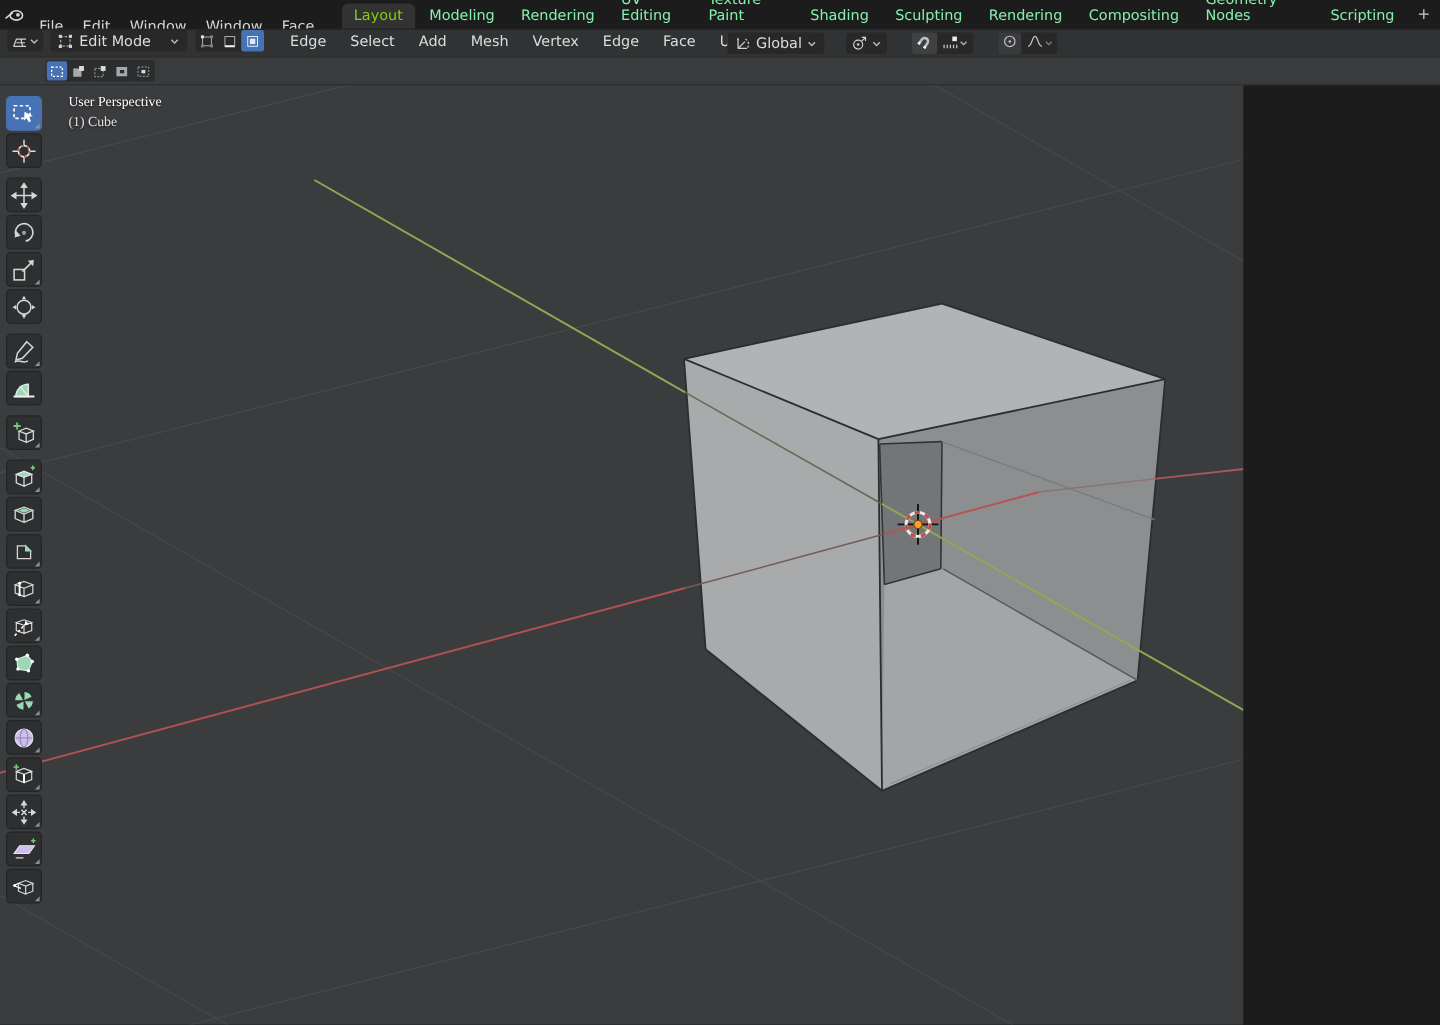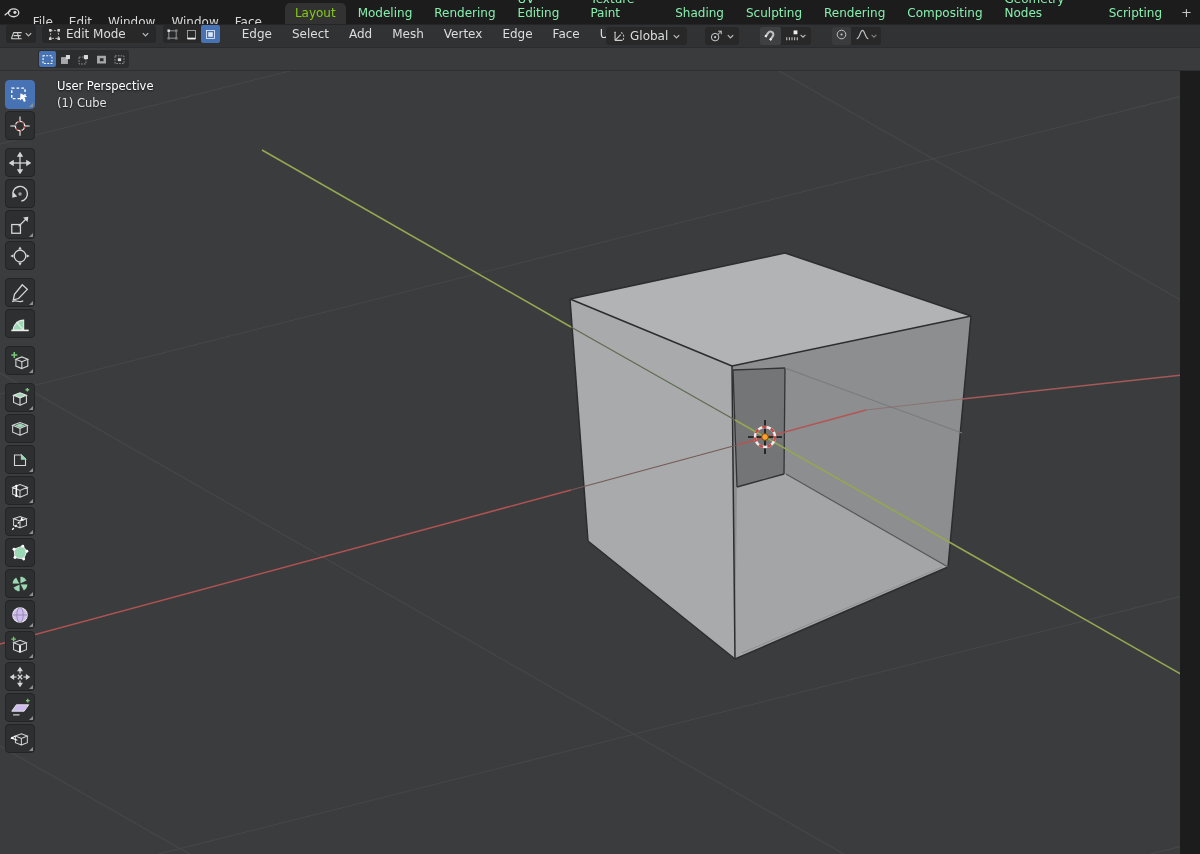--- a/index.html
+++ b/index.html
@@ -20,21 +20,21 @@
   .grp .seg{display:flex;align-items:center;justify-content:center;width:19px;height:18px;border-radius:2px;}
   .seg.on{background:#4772b3;}
   .hmenus{display:flex;margin-left:12px;}
   .hmenu{padding:2px 10px;}
   .right-cluster{position:absolute;left:606px;top:2px;display:flex;align-items:center;gap:18px;}
   .row3{height:24px;background:#3a3b3c;display:flex;align-items:center;border-top:1px solid #2a2b2c;
         border-bottom:1px solid #2e2f30;box-sizing:border-box;}
   .modebtns{display:flex;gap:1px;margin-left:38px;background:#2c2d2e;border-radius:3px;padding:1px;}
   .modebtn{width:17px;height:16px;border-radius:2px;display:flex;align-items:center;justify-content:center;background:#2c2d2e;}
   .modebtn.on{background:#4772b3;}
-  .viewport{position:relative;width:1180px;height:783px;background:#3b3c3e;overflow:hidden;}
+  .viewport{position:relative;width:1036px;height:783px;background:#3b3c3e;overflow:hidden;font-family:Liberation Serif, serif;}
   .viewport svg.scene{position:absolute;left:0;top:0;}
   .toolbar{position:absolute;left:5px;top:9px;display:flex;flex-direction:column;width:32px;}
   .tool{position:relative;width:30px;height:29px;margin-bottom:2px;background:#2e2f30;border:1px solid #232425;
         border-radius:4px;box-sizing:border-box;display:flex;align-items:center;justify-content:center;}
   .tool.active{background:#4772b3;border-color:#4772b3;}
   .tool.gap{margin-top:6px;}
   .tool .corner{position:absolute;right:1px;bottom:1px;width:0;height:0;
         border-left:4px solid transparent;border-bottom:4px solid #8f9091;}
   .ov-label{position:absolute;left:57px;color:#ffffff;font-size:11.5px;text-shadow:0 1px 2px rgba(0,0,0,.7);}
   .ov-label.l2{color:#e3e3e3;}

